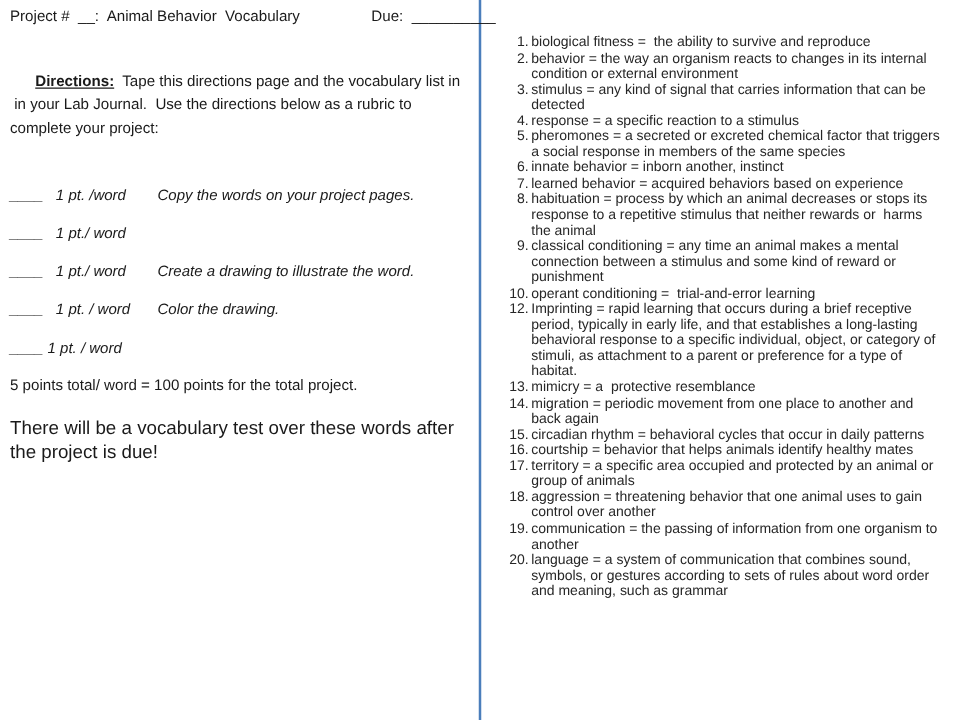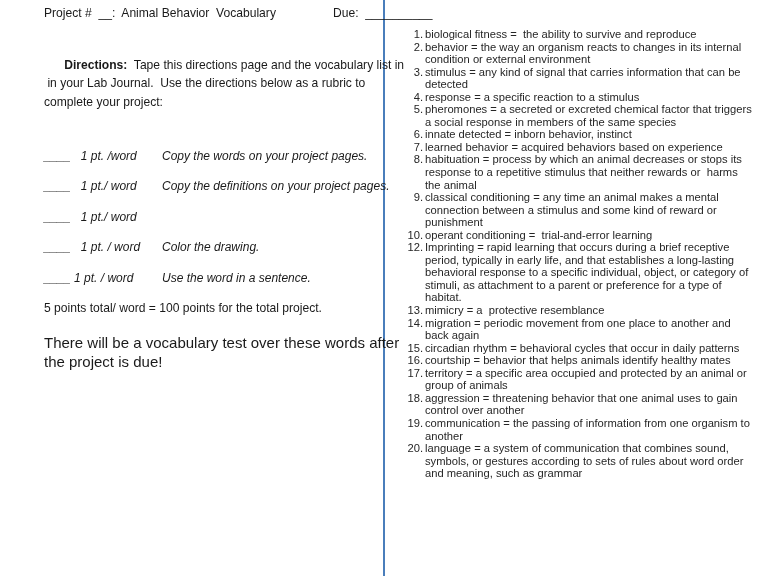--- a/index.html
+++ b/index.html
@@ -30,36 +30,36 @@
     height: 576px;
     background: #4a7ebb;
   }
 
   
   #left-col {
     position: absolute;
     left: 8px;
     top: 5px;
     width: 366px;
-    margin-left: 36px;
   }
   .header-line {
     font-size: 12.1px;
     line-height: 16px;
     white-space: pre;
     margin-bottom: 16px;
   }
   .directions-para {
     font-size: 12.1px;
     line-height: 18.5px;
     margin-bottom: 18px;
     white-space: pre-wrap;
   }
   .directions-label {
     font-weight: bold;
+    text-decoration: underline;
   }
   .rubric-row {
     display: flex;
     font-size: 12px;
     line-height: 16px;
     margin-bottom: 14.5px;
     white-space: pre;
     font-style: italic;
   }
   .rubric-points {
@@ -122,24 +122,24 @@
 
     <div class="header-line">Project #  __:  Animal Behavior  Vocabulary                 Due:  __________</div>
 
     <div class="directions-para">
       <span class="directions-label">Directions:</span><span>  Tape this directions page and the vocabulary list in
  in your Lab Journal.  Use the directions below as a rubric to complete your project:</span>
     </div>
 
     <div id="rubric-list">
         <div class="rubric-row"><span class="rubric-points">____   1 pt. /word</span><span class="rubric-task">Copy the words on your project pages.</span></div>
-        <div class="rubric-row"><span class="rubric-points">____   1 pt./ word</span><span class="rubric-task">Copy the definitions on your project pages.</span></div>
         <div class="rubric-row"><span class="rubric-points">____   1 pt./ word</span></div>
+        <div class="rubric-row"><span class="rubric-points">____   1 pt./ word</span><span class="rubric-task">Create a drawing to illustrate the word.</span></div>
         <div class="rubric-row"><span class="rubric-points">____   1 pt. / word</span><span class="rubric-task">Color the drawing.</span></div>
-        <div class="rubric-row"><span class="rubric-points">____ 1 pt. / word</span><span class="rubric-task">Use the word in a sentence.</span></div>
+        <div class="rubric-row"><span class="rubric-points">____ 1 pt. / word</span></div>
       </div>
 
     <div class="total-line">5 points total/ word = 100 points for the total project.</div>
 
     <div class="note-para">There will be a vocabulary test over these words after the project is due!</div>
 
   </div>
 
   <div id="right-col" style="color: rgb(38, 38, 38);">
     <div id="vocab-list">
@@ -158,21 +158,21 @@
         <div class="vocab-item">
           <span class="vocab-num">4.</span>
           <span class="vocab-text">response = a specific reaction to a stimulus</span>
         </div>
         <div class="vocab-item">
           <span class="vocab-num">5.</span>
           <span class="vocab-text">pheromones = a secreted or excreted chemical factor that triggers a social response in members of the same species</span>
         </div>
         <div class="vocab-item">
           <span class="vocab-num">6.</span>
-          <span class="vocab-text">innate detected = inborn behavior, instinct</span>
+          <span class="vocab-text">innate behavior = inborn another, instinct</span>
         </div>
         <div class="vocab-item">
           <span class="vocab-num">7.</span>
           <span class="vocab-text">learned behavior = acquired behaviors based on experience</span>
         </div>
         <div class="vocab-item">
           <span class="vocab-num">8.</span>
           <span class="vocab-text">habituation = process by which an animal decreases or stops its response to a repetitive stimulus that neither rewards or  harms  the animal</span>
         </div>
         <div class="vocab-item">

